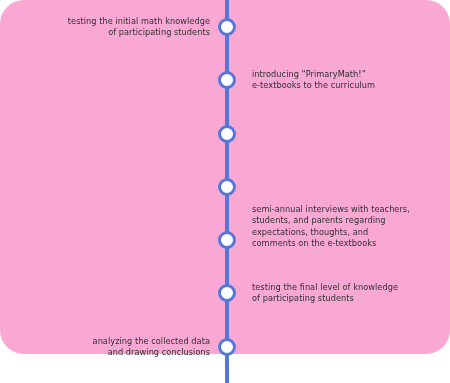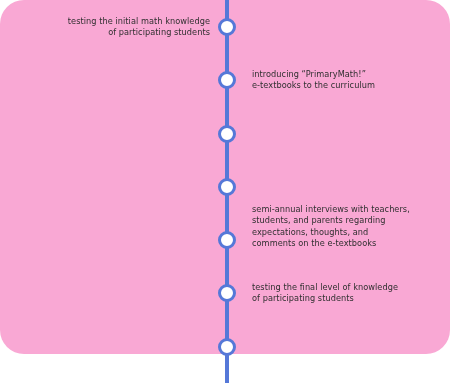--- a/index.html
+++ b/index.html
@@ -89,14 +89,16 @@
 expectations, thoughts, and
 comments on the e-textbooks</div>
 
   <div class="timeline-node" style="top:231px;"></div>
 
   <div class="timeline-node" style="top:284px;"></div>
   <div class="timeline-label side-right" style="top:282px;">testing the final level of knowledge
 of participating students</div>
 
   <div class="timeline-node" style="top:338px;"></div>
+  <div class="timeline-label side-left" style="top:336px;">analyzing the collected data
+and drawing conclusions</div>
 
 </div>
 
 </body></html>

